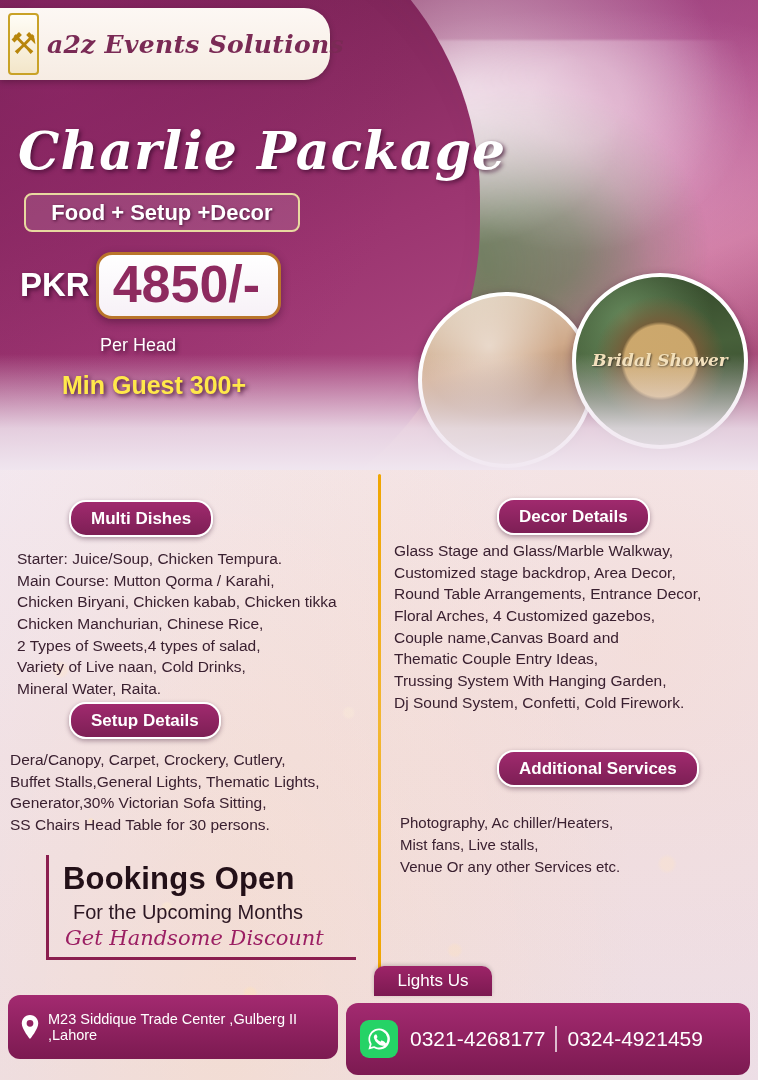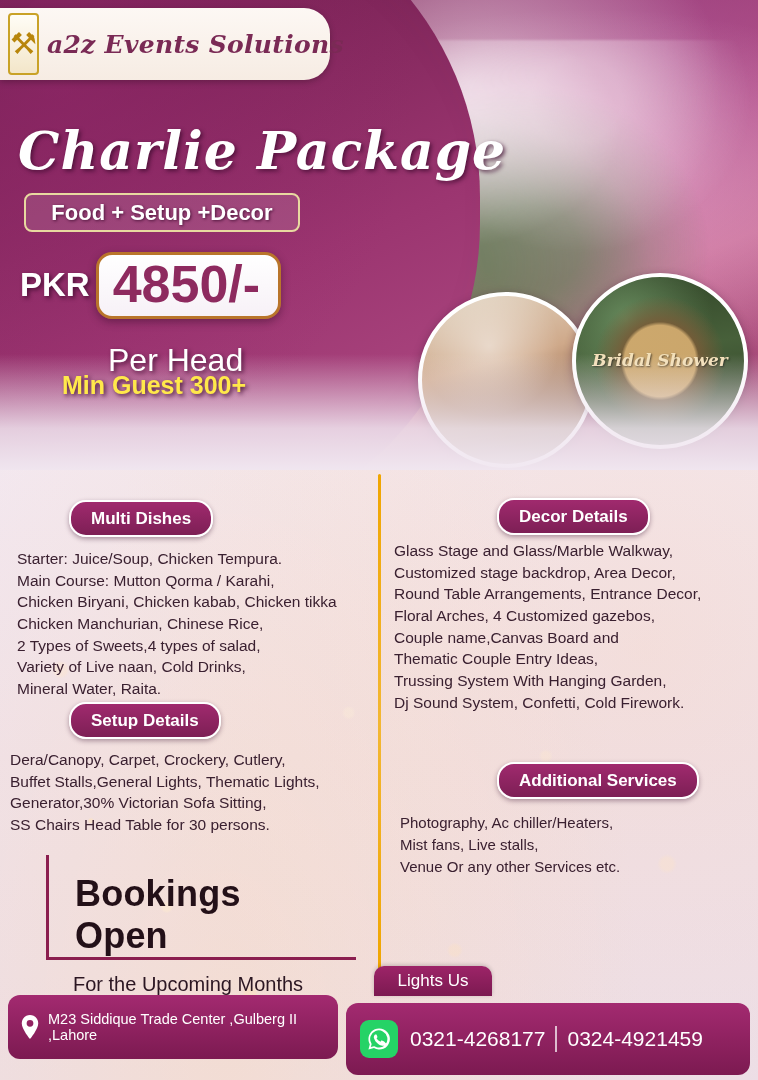--- a/index.html
+++ b/index.html
@@ -103,23 +103,22 @@
     background:linear-gradient(180deg,#ffffff 0%,#f7f1f7 100%);
     border:3px solid #b9752b;border-radius:16px;
     padding:2px 18px 4px 14px;
     box-shadow:0 3px 8px rgba(50,10,40,.45);
   }
   .price-box span{
     font-size:52px;font-weight:bold;color:#8e2a5f;line-height:1.05;
     font-family:"Liberation Sans", sans-serif;
   }
   .per-head{
-    position:absolute;left:108px;top:335px;font-size:32px;color:#ffffff;
+    position:absolute;left:100px;top:335px;font-size:18px;color:#ffffff;
     text-shadow:2px 2px 4px rgba(60,10,45,.8);
-    margin-top:7px;
   }
   .min-guest{
     position:absolute;left:62px;top:371px;font-size:25px;font-weight:bold;
     color:#ffe84a;text-shadow:2px 2px 4px rgba(60,10,45,.85);
   }
 
   
   .circ{
     position:absolute;border-radius:50%;border:4px solid #ffffff;
     box-shadow:0 3px 10px rgba(60,20,50,.45);overflow:hidden;
@@ -156,39 +155,39 @@
     background:linear-gradient(180deg,#a02a6e 0%,#7d1f55 100%);
     border:2px solid #ffffff;
     box-shadow:0 2px 5px rgba(60,20,50,.4);
     color:#ffffff;font-weight:bold;font-size:17px;
     display:flex;align-items:center;justify-content:center;
     padding:0 20px;white-space:nowrap;
   }
   .badge-multi{left:69px;top:500px;}
   .badge-setup{left:69px;top:702px;}
   .badge-decor{left:497px;top:498px;}
-  .badge-additional{left:497px;top:750px;margin-top:12px;}
+  .badge-additional{left:497px;top:750px;}
 
   .txt{
     position:absolute;color:#3a2030;font-size:15.5px;line-height:1.40;
     white-space:pre-line;
   }
   .txt-dishes{left:17px;top:548px;width:360px;}
   .txt-setup{left:10px;top:749px;width:360px;}
   .txt-decor{left:394px;top:540px;width:364px;}
   .txt-additional{left:400px;top:812px;width:350px;font-size:15px;line-height:1.45;}
 
   
   .bookings{
     position:absolute;left:46px;top:855px;width:310px;height:105px;
     border-left:3px solid #8b1e4f;border-bottom:3px solid #8b1e4f;
     padding:2px 0 0 10px;box-sizing:border-box;
   }
   .bookings h2{
-    margin:16px;font-size:36px;color:#231018;font-weight:bold;letter-spacing:.2px;
+    margin:4px;font-size:31px;color:#231018;font-weight:bold;letter-spacing:.2px;
   }
   .bookings .sub{
     margin:2px 0 0 14px;font-size:20px;color:#2b1622;
   }
   .bookings .script{
     margin:2px 0 0 6px;font-family:"DejaVu Serif", serif;font-style:italic;
     font-size:21px;color:#9b1f63;
   }
 
   

